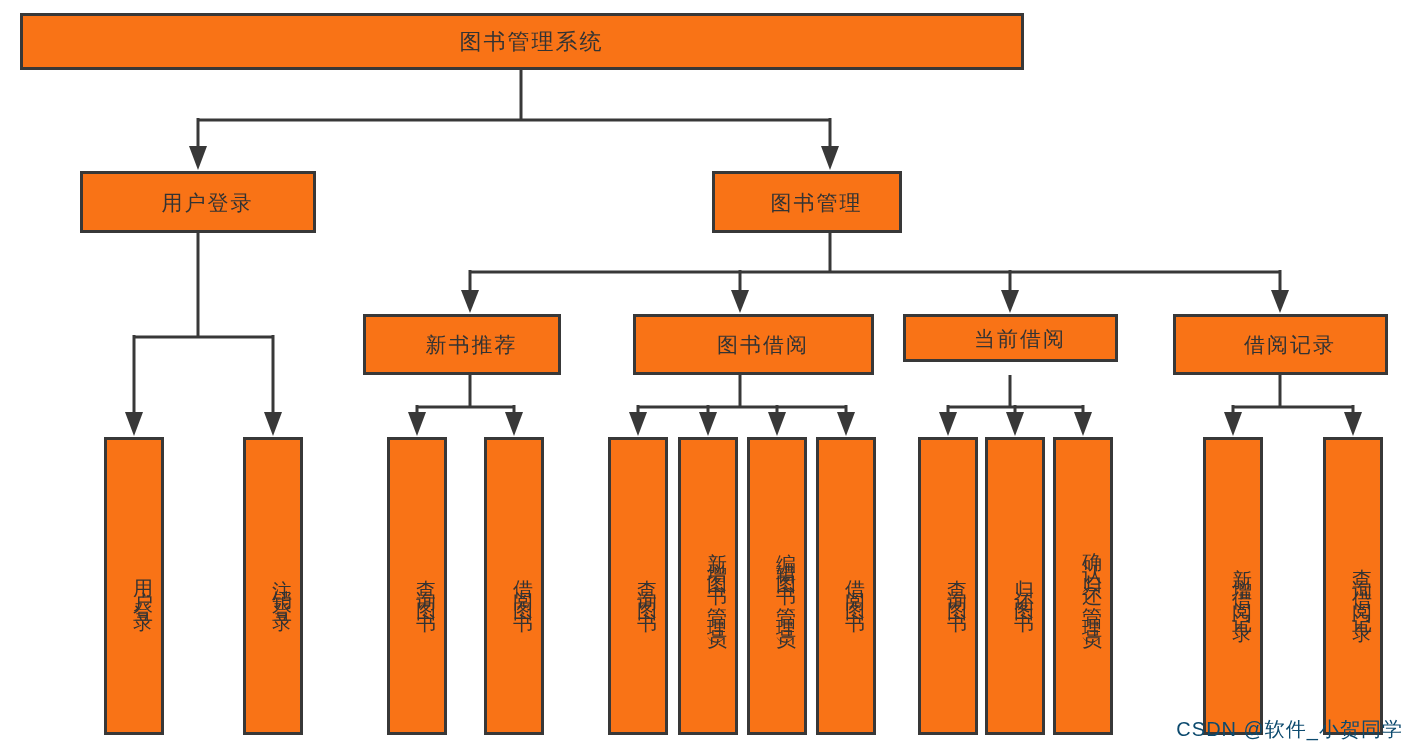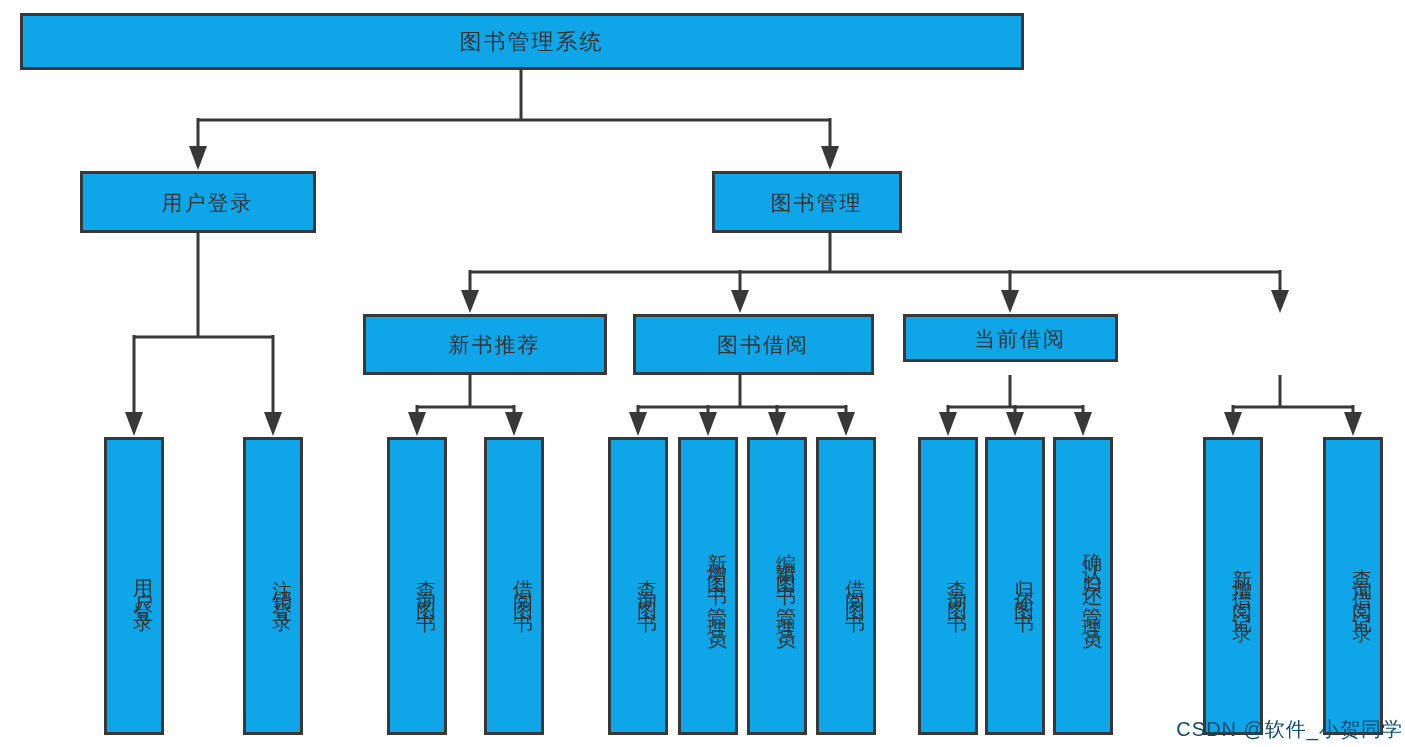--- a/index.html
+++ b/index.html
@@ -20,21 +20,21 @@
     left: 0;
     top: 0;
     width: 1405px;
     height: 747px;
     pointer-events: none;
   }
   .node {
     position: absolute;
     box-sizing: border-box;
     border: 3px solid #383838;
-    background: #0ea5e9;
+    background: #f97316;
     display: flex;
     align-items: center;
     justify-content: center;
     z-index: 2;
     padding-left: 19px;
   }
   .hlabel {
     font-size: 21px;
     color: #333333;
     letter-spacing: 2px;
@@ -54,21 +54,21 @@
     text-orientation: mixed;
     font-size: 20px;
     color: #333333;
     letter-spacing: 11px;
     line-height: 1;
   }
   
   #node-root            { left: 20px;   top: 13px;  width: 1004px; height: 57px; }
   #node-user-login      { left: 80px;   top: 171px; width: 236px;  height: 62px; }
   #node-book-management { left: 712px;  top: 171px; width: 190px;  height: 62px; }
-  #node-recommend       { left: 363px;  top: 314px; width: 244px;  height: 61px; }
+  #node-recommend       { left: 363px;  top: 314px; width: 198px;  height: 61px; }
   #node-borrowing       { left: 633px;  top: 314px; width: 241px;  height: 61px; }
   #node-current         { left: 903px;  top: 314px; width: 215px;  height: 48px; }
   #node-records         { left: 1173px; top: 314px; width: 215px;  height: 61px; }
   #leaf-a1 { left: 104px; }
   #leaf-a2 { left: 243px; }
   #leaf-b1 { left: 387px; }
   #leaf-b2 { left: 484px; }
   #leaf-c1 { left: 608px; }
   #leaf-c2 { left: 678px; }
   #leaf-c3 { left: 747px; }
@@ -200,20 +200,23 @@
   </div>
 
   <div class="node" id="node-borrowing">
     <span class="hlabel">图书借阅</span>
   </div>
 
   <div class="node" id="node-current">
     <span class="hlabel">当前借阅</span>
   </div>
 
+  <div class="node" id="node-records">
+    <span class="hlabel">借阅记录</span>
+  </div>
 
   <div class="node vnode" id="leaf-a1">
     <span class="vlabel">用户登录</span>
   </div>
   <div class="node vnode" id="leaf-a2">
     <span class="vlabel">注销登录</span>
   </div>
 
   <div class="node vnode" id="leaf-b1">
     <span class="vlabel">查询图书</span>

